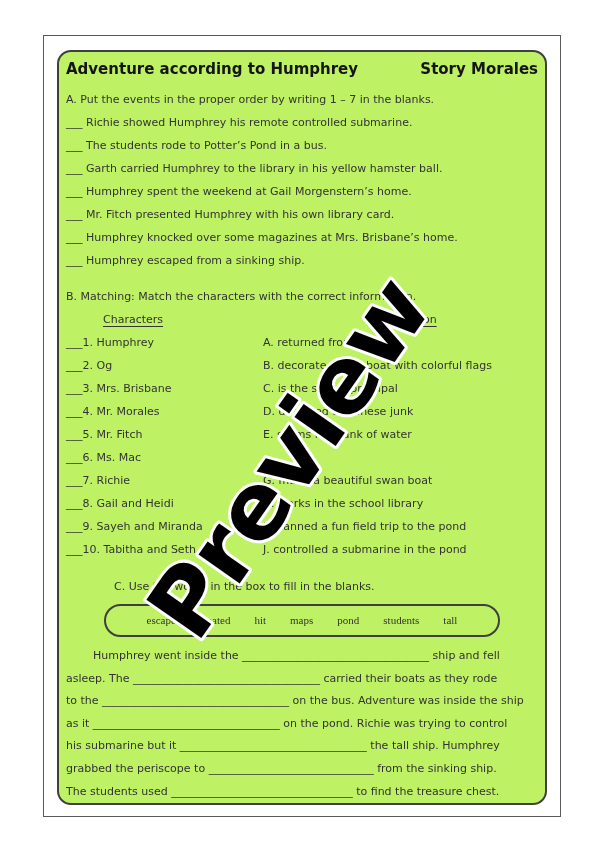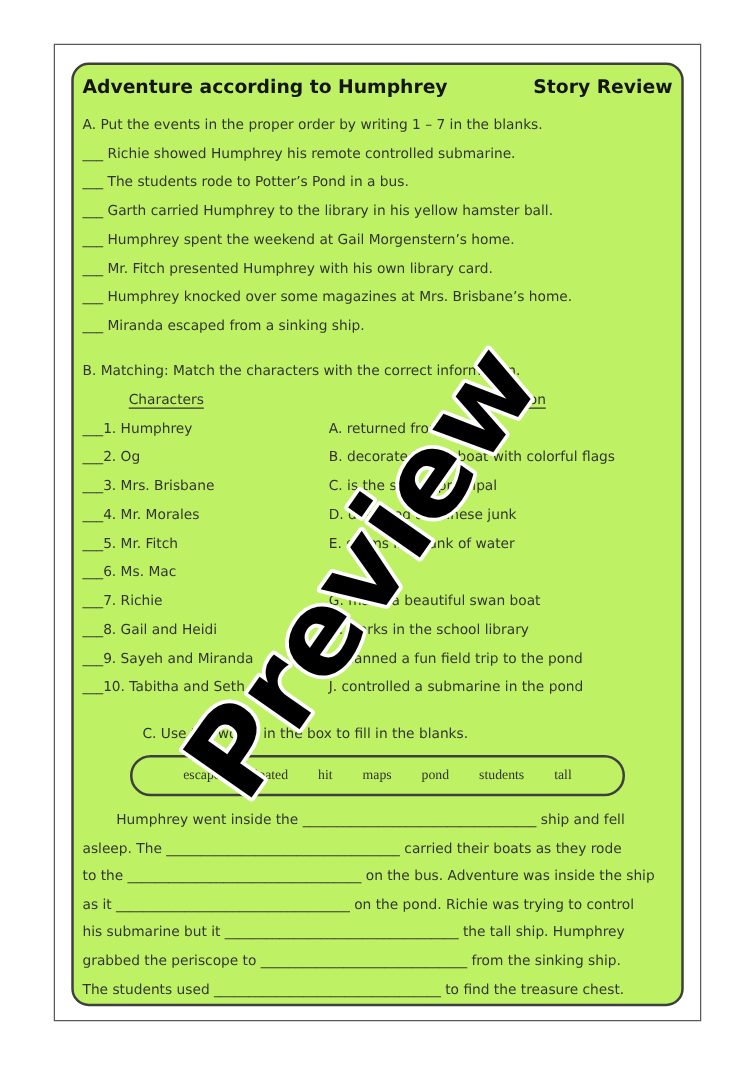--- a/index.html
+++ b/index.html
@@ -36,32 +36,32 @@
 </style>
 </head>
 <body>
 
 <div class="page">
   <div class="outer"></div>
 
   <div class="sheet">
     <div class="title-row">
       <span>Adventure according to Humphrey</span>
-      <span>Story Review</span>
+      <span>Story Morales</span>
     </div>
 
     <div class="heading">A. Put the events in the proper order by writing 1 – 7 in the blanks.</div>
     <div id="list-a">
         <div class="item"><span class="blank">___</span><span> Richie showed Humphrey his remote controlled submarine.</span></div>
         <div class="item"><span class="blank">___</span><span> The students rode to Potter’s Pond in a bus.</span></div>
         <div class="item"><span class="blank">___</span><span> Garth carried Humphrey to the library in his yellow hamster ball.</span></div>
         <div class="item"><span class="blank">___</span><span> Humphrey spent the weekend at Gail Morgenstern’s home.</span></div>
         <div class="item"><span class="blank">___</span><span> Mr. Fitch presented Humphrey with his own library card.</span></div>
         <div class="item"><span class="blank">___</span><span> Humphrey knocked over some magazines at Mrs. Brisbane’s home.</span></div>
-        <div class="item"><span class="blank">___</span><span> Miranda escaped from a sinking ship.</span></div>
+        <div class="item"><span class="blank">___</span><span> Humphrey escaped from a sinking ship.</span></div>
       </div>
 
     <div class="heading hb">B. Matching: Match the characters with the correct information.</div>
     <div class="col-headers">
       <div class="chL">
         <span class="u">Characters</span>
       </div>
       <div class="chR">
         <span class="u">Information</span>
       </div>

